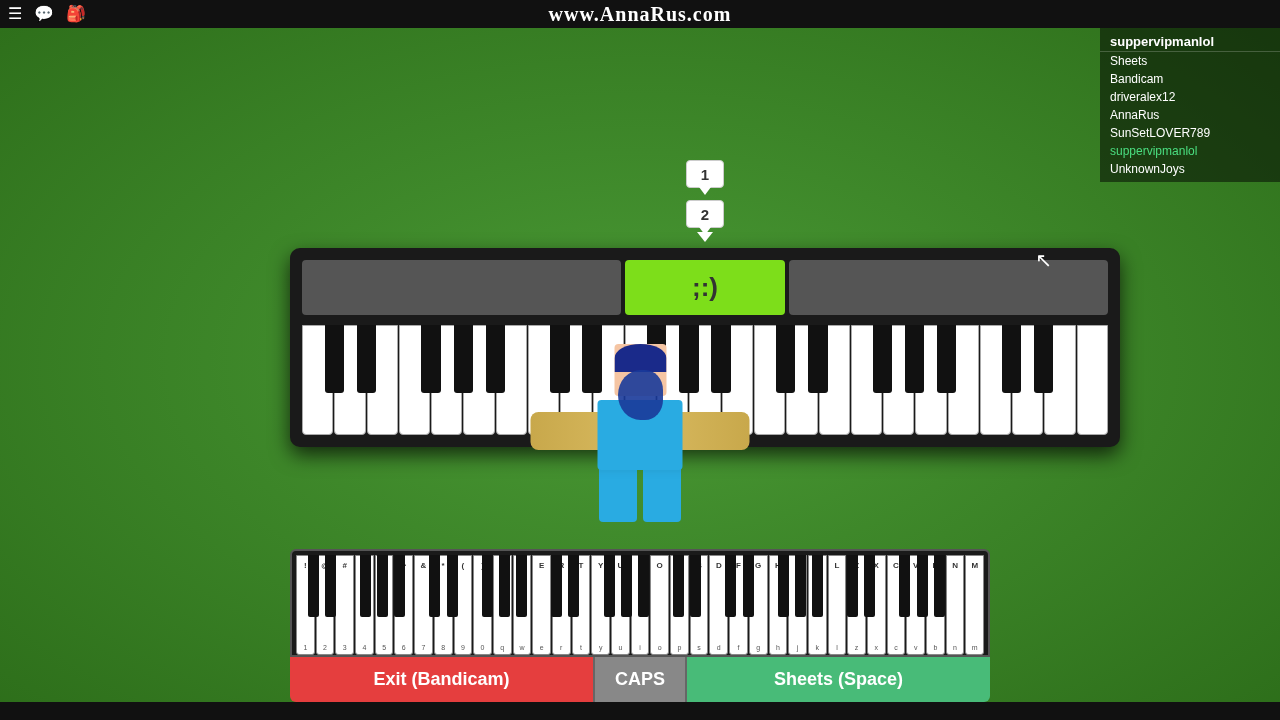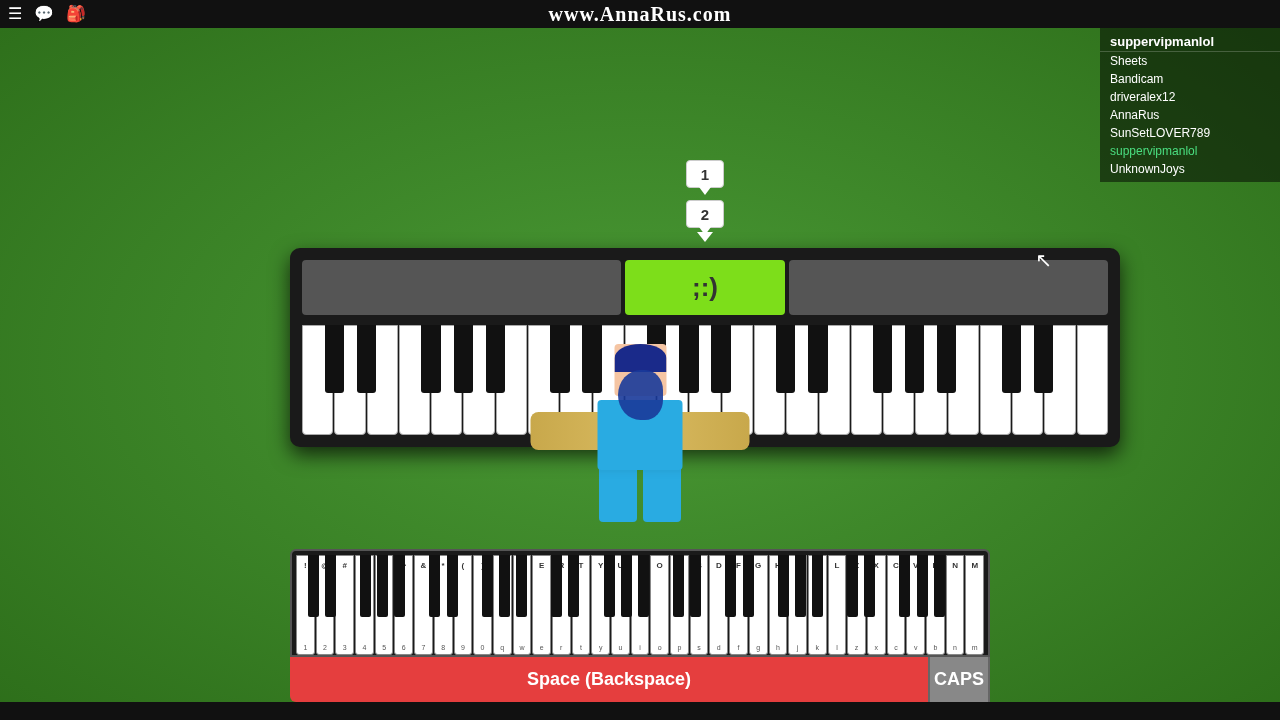--- a/index.html
+++ b/index.html
@@ -133,21 +133,21 @@
       text-align: center;
       border: none;
       cursor: pointer;
       border-radius: 0 0 0 6px;
     }
     .btn-caps {
       background: #888;
       color: white;
       font-size: 18px;
       font-weight: bold;
-      padding: 12px 4px;
+      padding: 12px 20px;
       text-align: center;
       border: none;
       cursor: pointer;
       border-left: 2px solid #666;
       border-right: 2px solid #666;
     }
     .btn-sheets {
       background: #48bb78;
       color: white;
       font-size: 18px;
@@ -571,22 +571,23 @@
         <div style="position:absolute;left:80.1%;width:1.6%;height:100%;background:#111;border-radius:0 0 2px 2px;z-index:5;"></div>
         <div style="position:absolute;left:82.6%;width:1.6%;height:100%;background:#111;border-radius:0 0 2px 2px;z-index:5;"></div>
         <div style="position:absolute;left:87.7%;width:1.6%;height:100%;background:#111;border-radius:0 0 2px 2px;z-index:5;"></div>
         <div style="position:absolute;left:90.2%;width:1.6%;height:100%;background:#111;border-radius:0 0 2px 2px;z-index:5;"></div>
         <div style="position:absolute;left:92.7%;width:1.6%;height:100%;background:#111;border-radius:0 0 2px 2px;z-index:5;"></div>
       </div>
     </div>
   </div>
 
   <div class="bottom-buttons">
-    <button class="btn-exit">Space (Backspace)</button>
+    <button class="btn-exit">Exit (Bandicam)</button>
     <button class="btn-caps">CAPS</button>
+    <button class="btn-sheets">Sheets (Space)</button>
   </div>
 </div>
 
 <style>
   .mwk {
     background: white;
     border: 1px solid #888;
     border-radius: 0 0 3px 3px;
     flex: 1;
     height: 100px;

